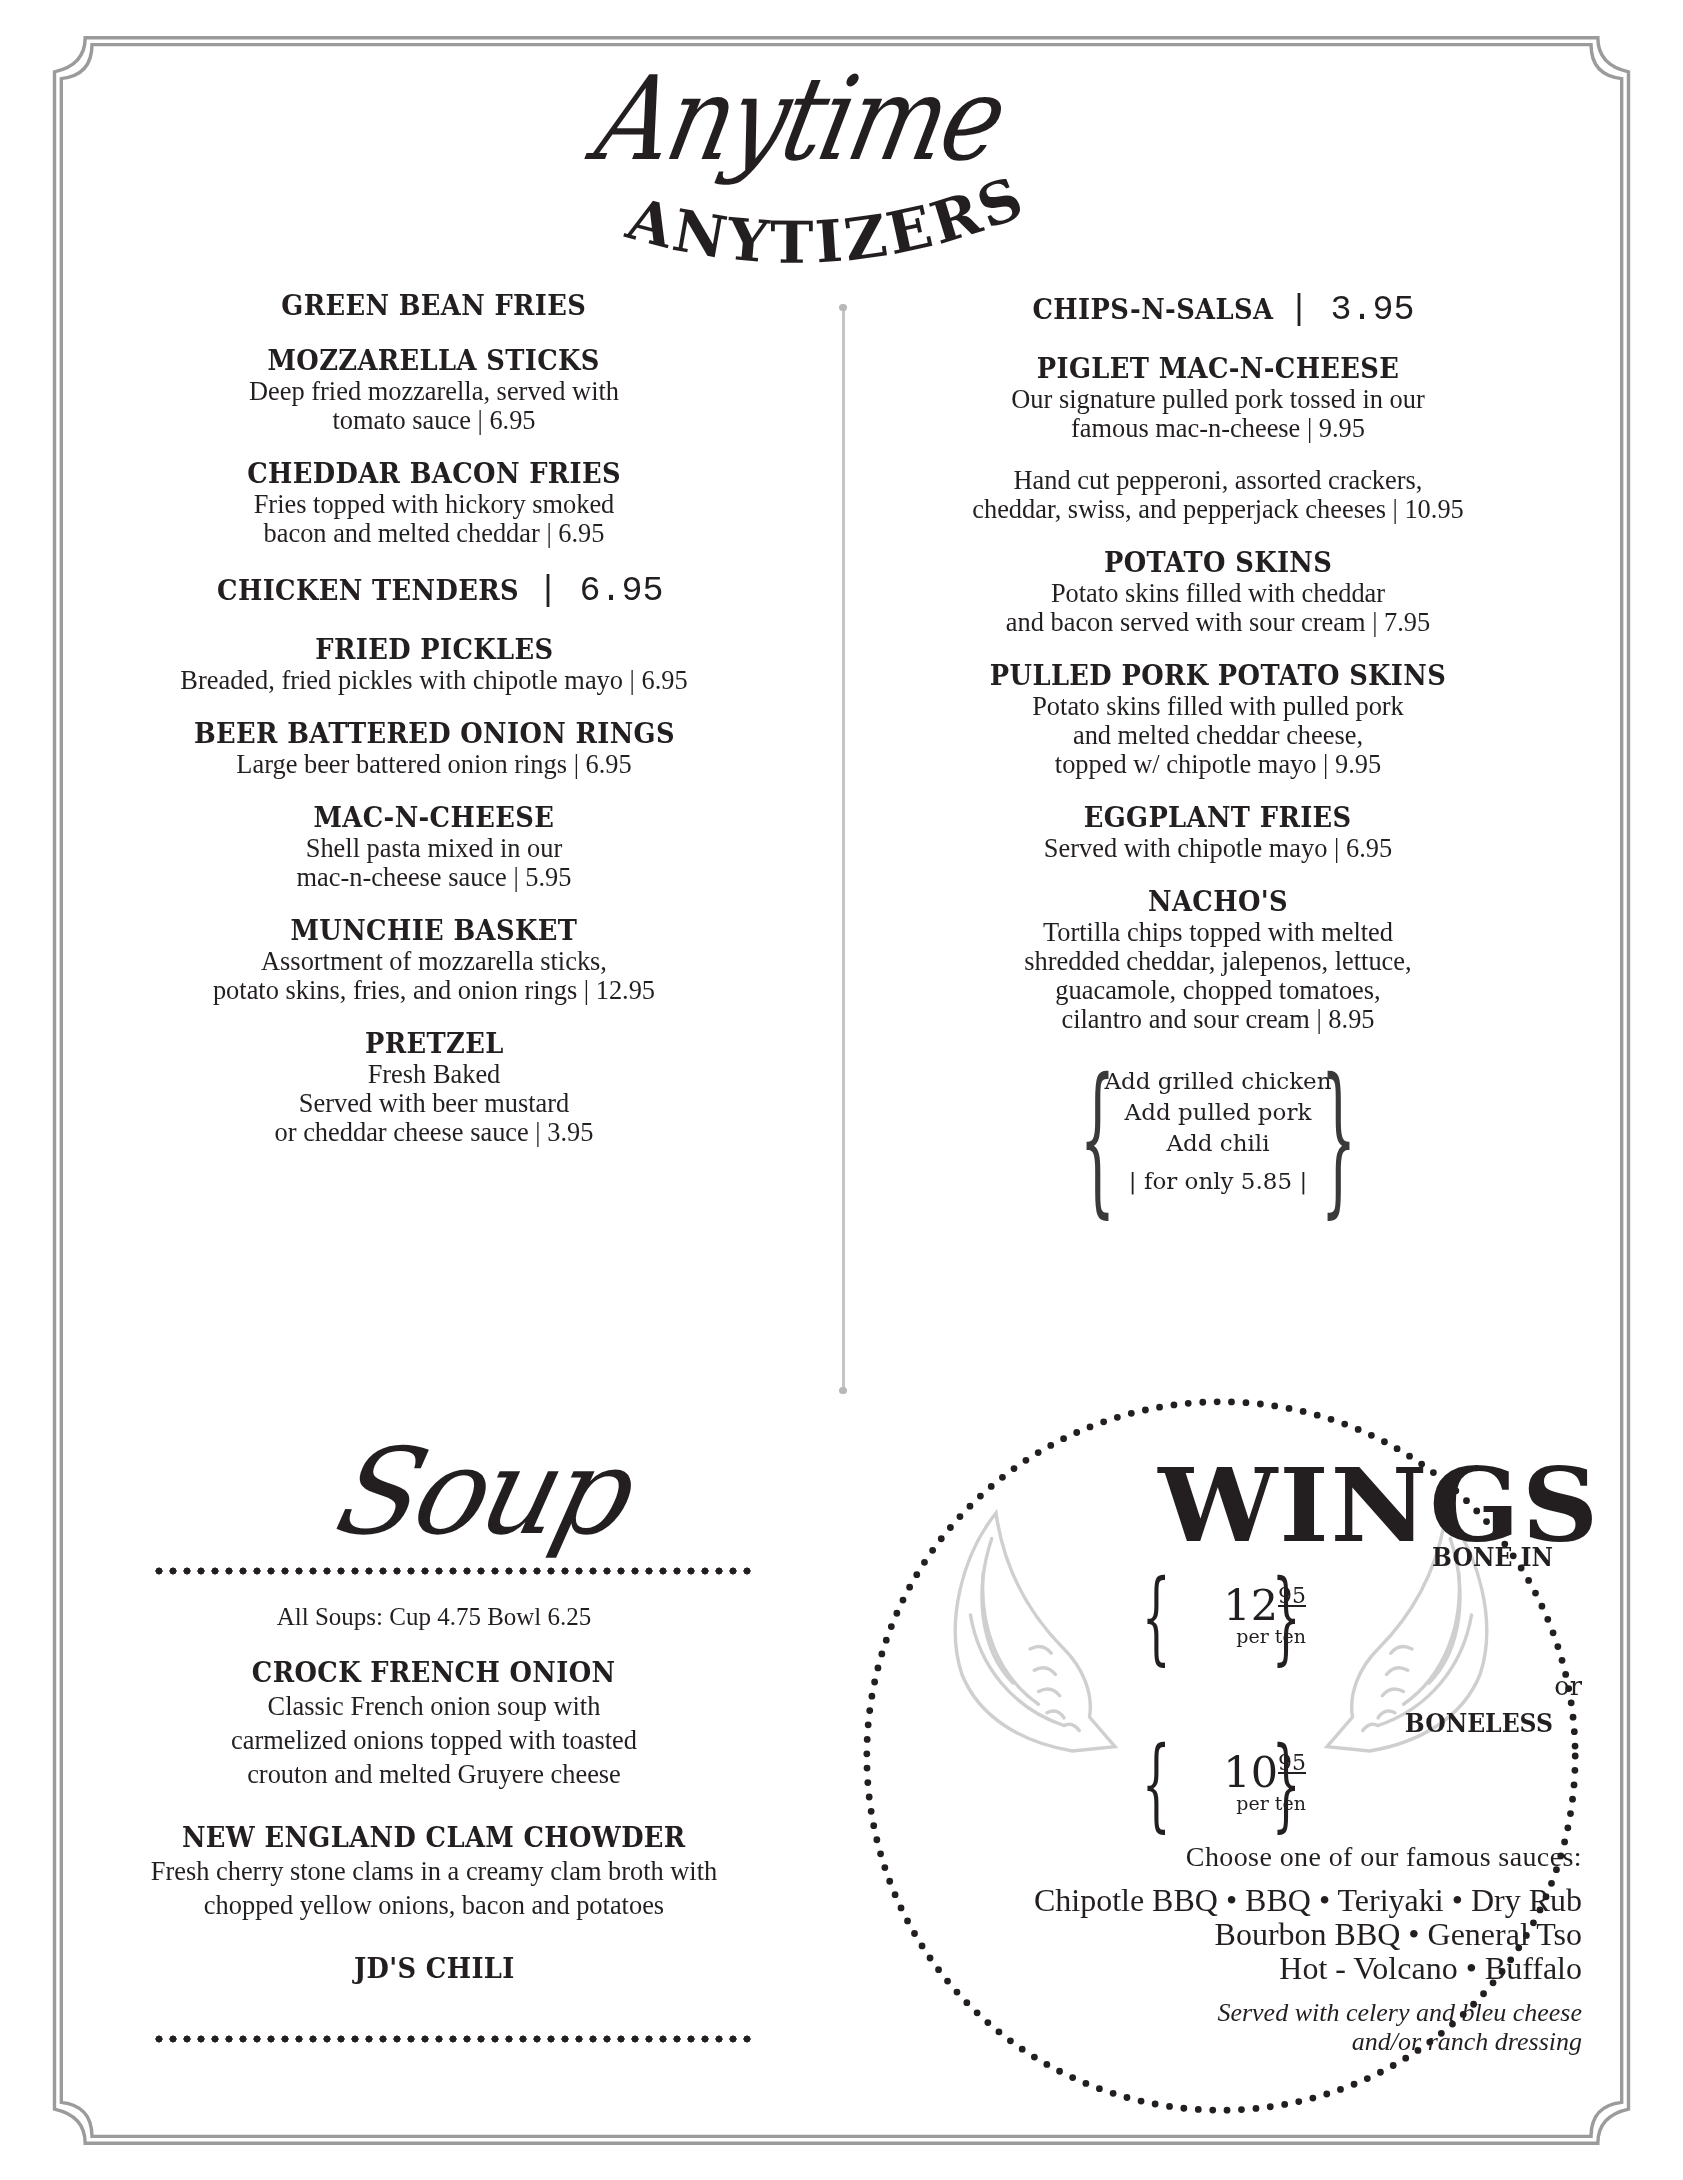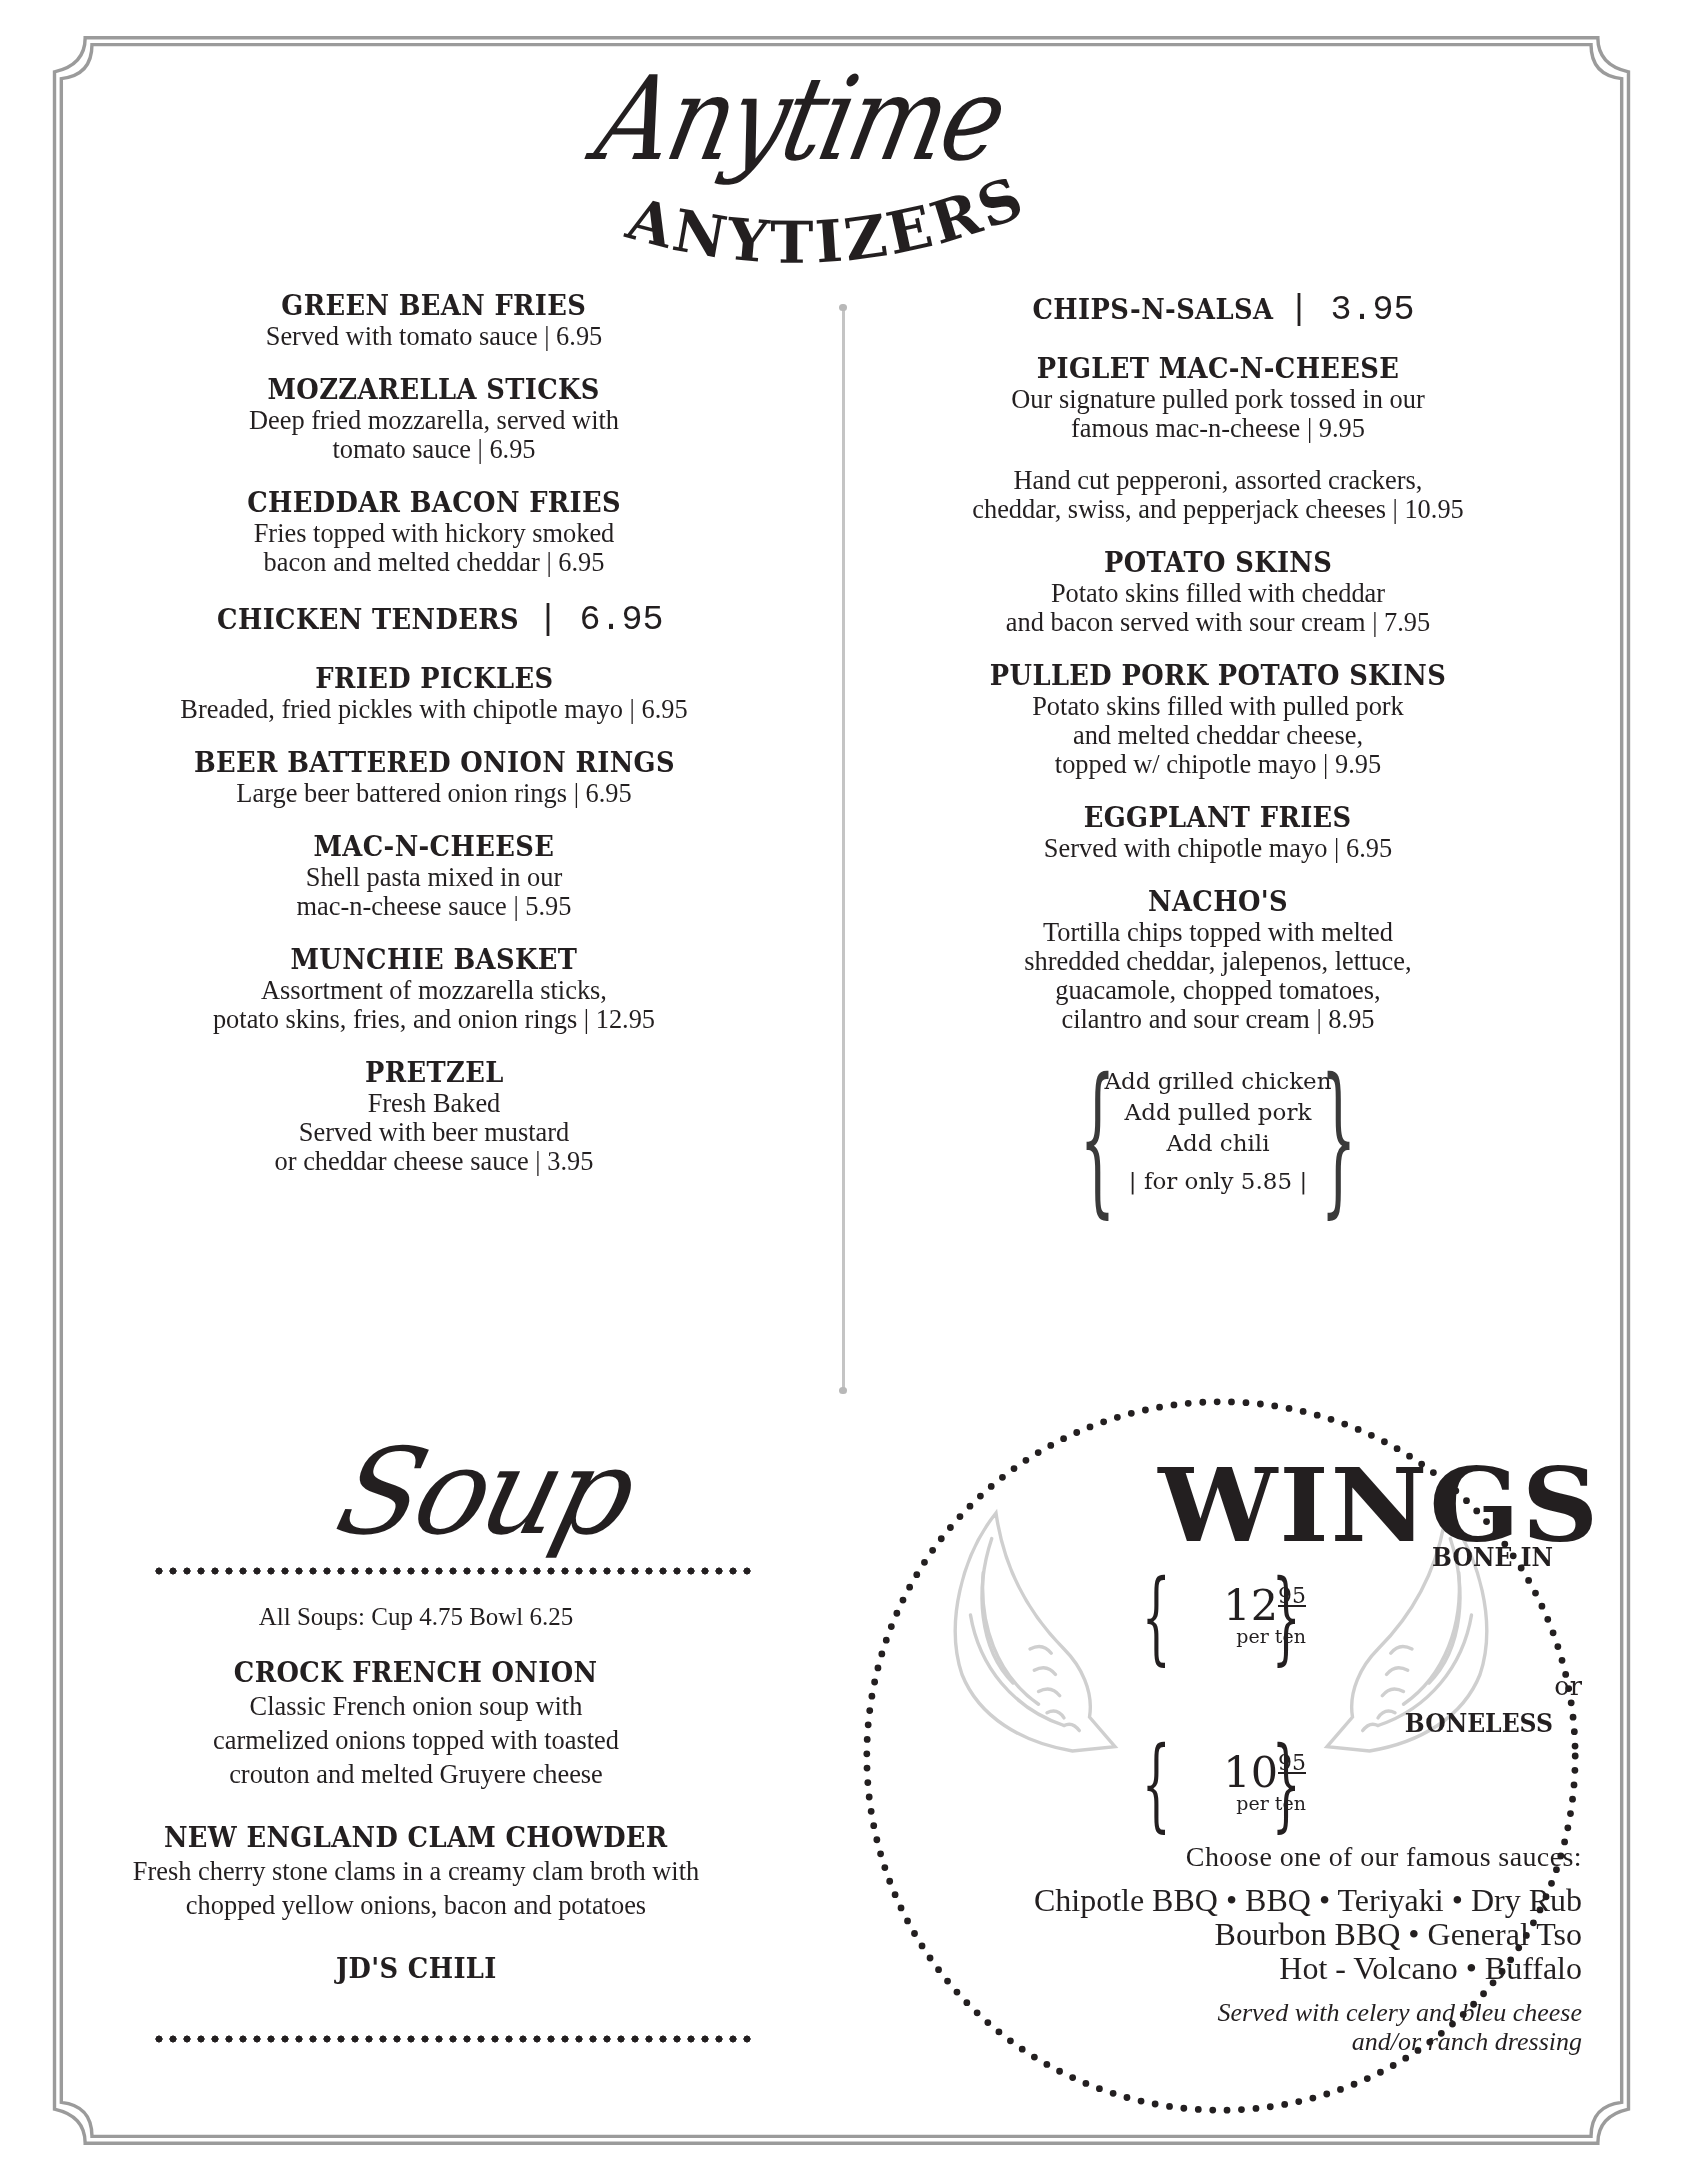--- a/index.html
+++ b/index.html
@@ -43,21 +43,21 @@
 
   
   .soup { position:absolute; left:136px; width:630px; top:1431px; text-align:center; }
   .soup-title { position:absolute; left:170px; top:-8.5px; width:358px; font-family:"DejaVu Serif", serif;
     font-style:italic; font-size:119px; letter-spacing:-5.1px; transform:skewX(-14deg); }
   .dotline { position:absolute; height:10.2px;
     background-image:radial-gradient(circle, #231f20 3.4px, transparent 3.8px);
     background-size:14px 10.2px; background-repeat:repeat-x; }
   .soup-dots-top { left:152px; top:1566px; width:600px; }
   .soup-dots-bottom { left:152px; top:2034px; width:600px; }
-  .soup-list { position:absolute; left:84px; width:664px; top:1603px; text-align:center; }
+  .soup-list { position:absolute; left:102px; width:664px; top:1603px; text-align:center; }
   .soup-prices { font-family:"Liberation Serif", serif; font-size:25px; margin-bottom:25.6px; }
   .soup-list .item { margin-bottom:31px; }
   .soup-list .item-desc { line-height:34px; }
 
   
   .wings-circle { position:absolute; left:860px; top:1395px; width:722px; height:722px; border-radius:50%; }
   .wings { position:absolute; left:860px; top:1395px; width:722px; text-align:right; }
   .wings-title { position:absolute; top:51px; left:0; width:722px; font-family:"DejaVu Serif", serif;
     font-weight:bold; font-size:101px; letter-spacing:1.7px; color:#231f20; transform:scaleX(1.05); }
   .wing { position:absolute; top:109px; width:187px; height:256px; }
@@ -98,21 +98,20 @@
       </defs>
     <text font-family="DejaVu Serif, serif" font-weight="bold" font-size="68" fill="#231f20" letter-spacing="4">
       <textPath href="#arcPath" startOffset="50%" text-anchor="middle" id="arcText">ANYTIZERS</textPath>
     </text>
   </svg>
 </div>
 
 <div class="col col-left" id="leftCol">
     <div class="item">
       <div><span class="item-name">GREEN BEAN FRIES</span></div>
-      <div class="item-desc">Served with tomato sauce  | 6.95</div>
     </div>
     <div class="item">
       <div><span class="item-name">MOZZARELLA STICKS</span></div>
       <div class="item-desc">Deep fried mozzarella, served with</div>
       <div class="item-desc">tomato sauce | 6.95</div>
     </div>
     <div class="item">
       <div><span class="item-name">CHEDDAR BACON FRIES</span></div>
       <div class="item-desc">Fries topped with hickory smoked</div>
       <div class="item-desc">bacon and melted cheddar | 6.95</div>

